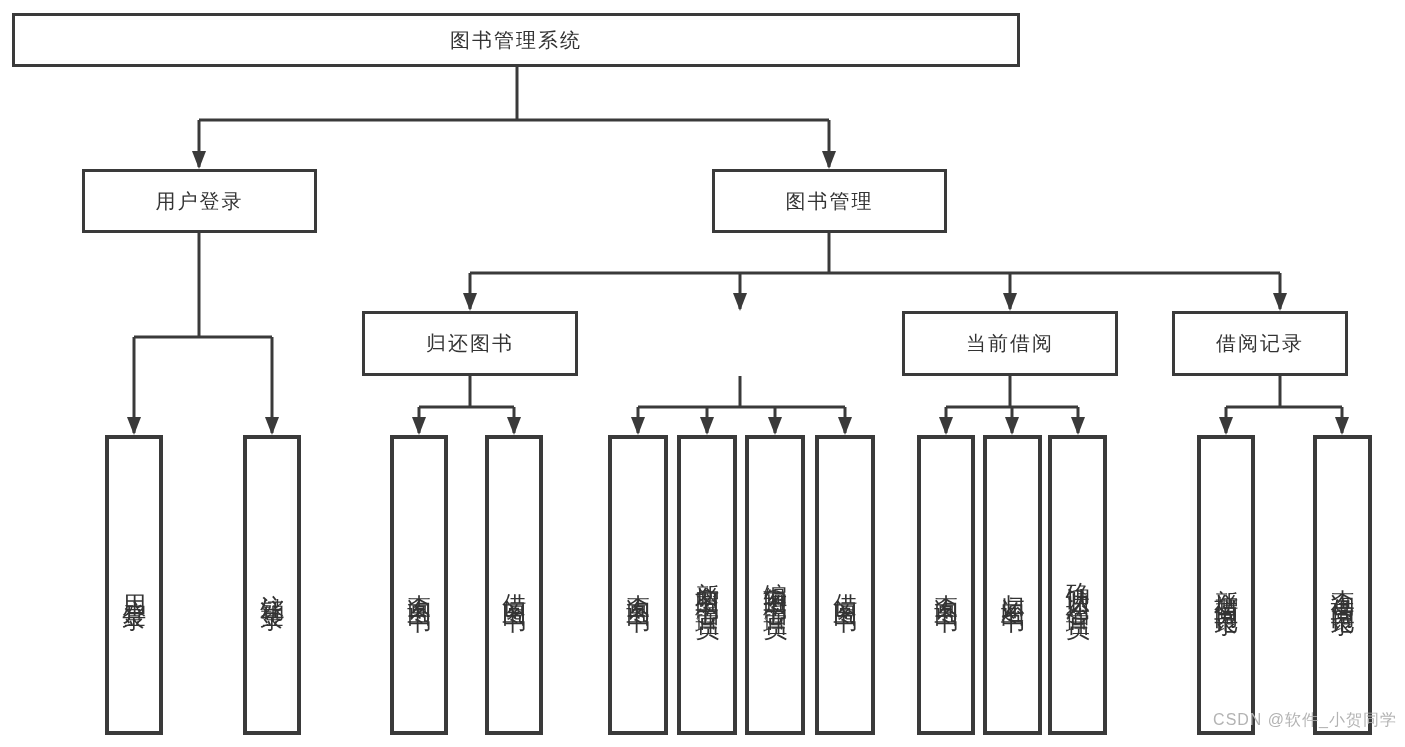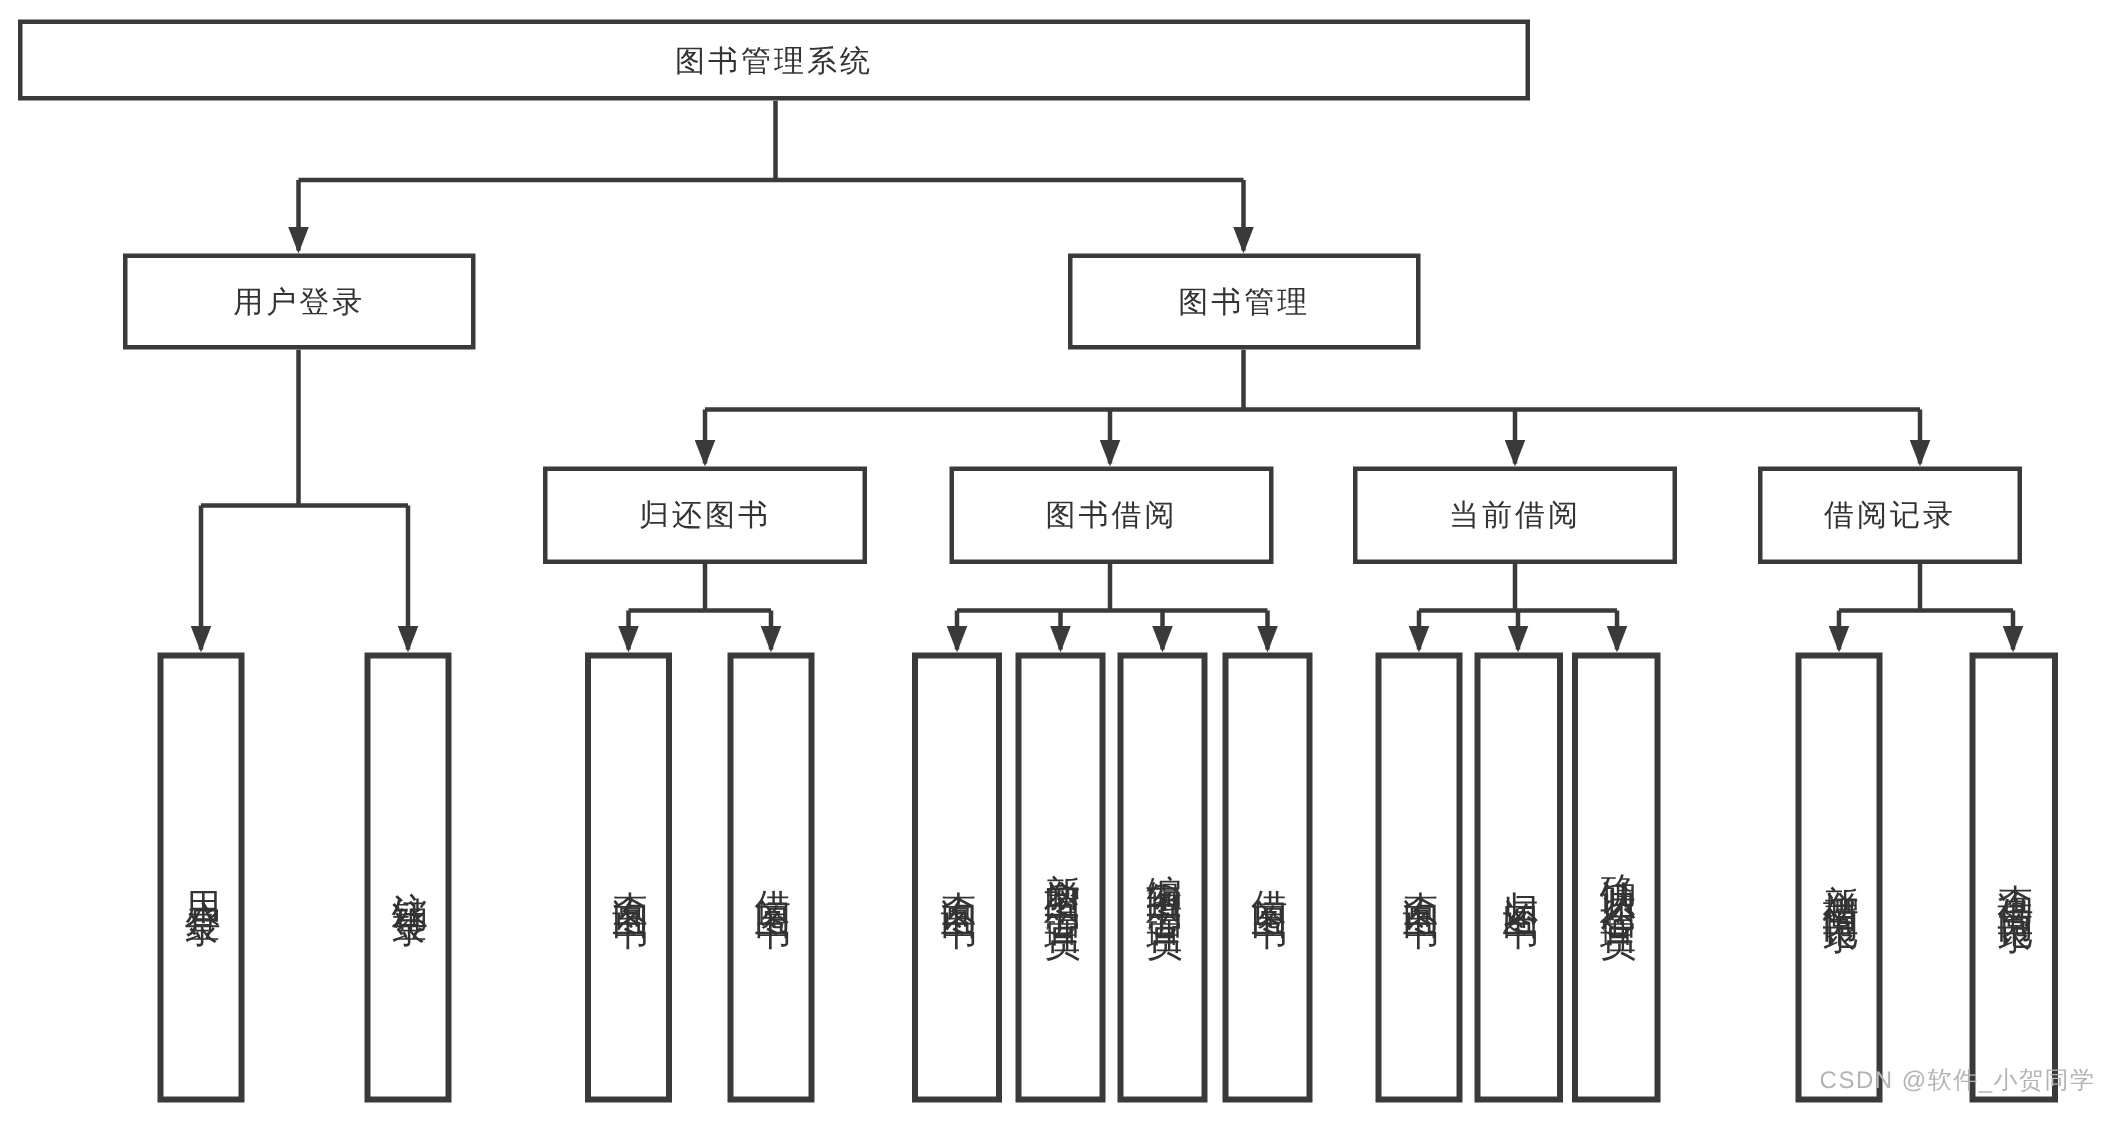--- a/index.html
+++ b/index.html
@@ -120,23 +120,20 @@
   <div class="node" style="left:82px; top:169px; width:235px; height:64px;">
     <span class="hlabel">用户登录</span>
   </div>
   <div class="node" style="left:712px; top:169px; width:235px; height:64px;">
     <span class="hlabel">图书管理</span>
   </div>
 
   <div class="node" style="left:362px; top:311px; width:216px; height:65px;">
     <span class="hlabel">归还图书</span>
   </div>
-  <div class="node" style="left:633px; top:311px; width:216px; height:65px;">
-    <span class="hlabel">图书借阅</span>
-  </div>
   <div class="node" style="left:902px; top:311px; width:216px; height:65px;font-family:Liberation Serif, serif;">
     <span class="hlabel">当前借阅</span>
   </div>
   <div class="node" style="left:1172px; top:311px; width:176px; height:65px;">
     <span class="hlabel">借阅记录</span>
   </div>
 
   <div class="node leaf" style="left:105px; top:435px; width:58px; height:300px;">
     <span class="vlabel">用户登录</span>
   </div>

